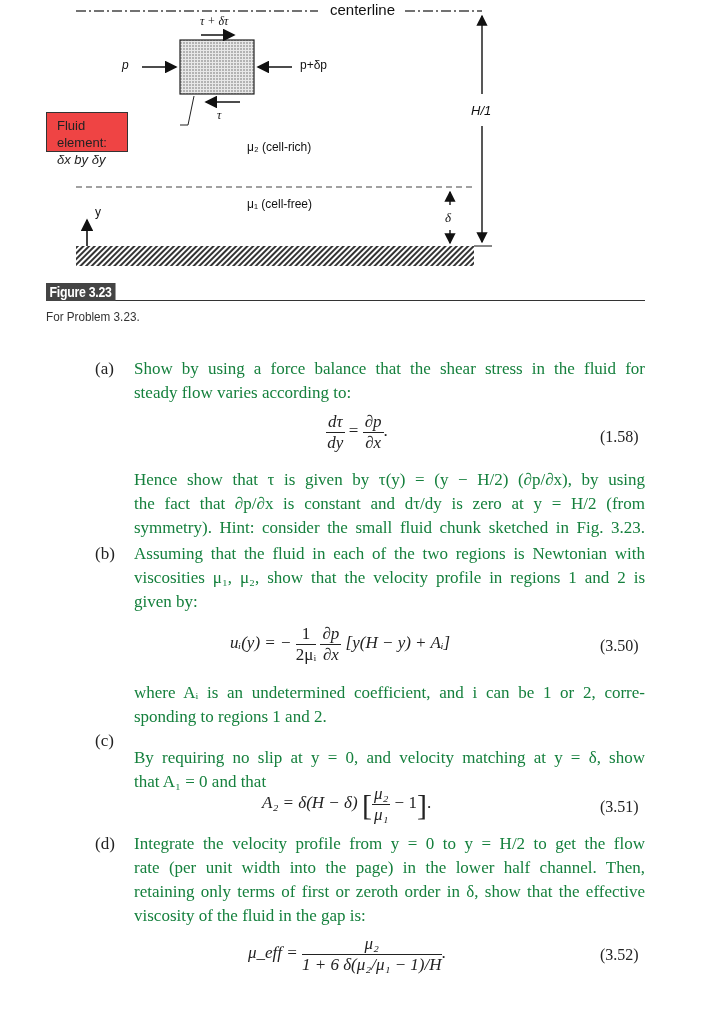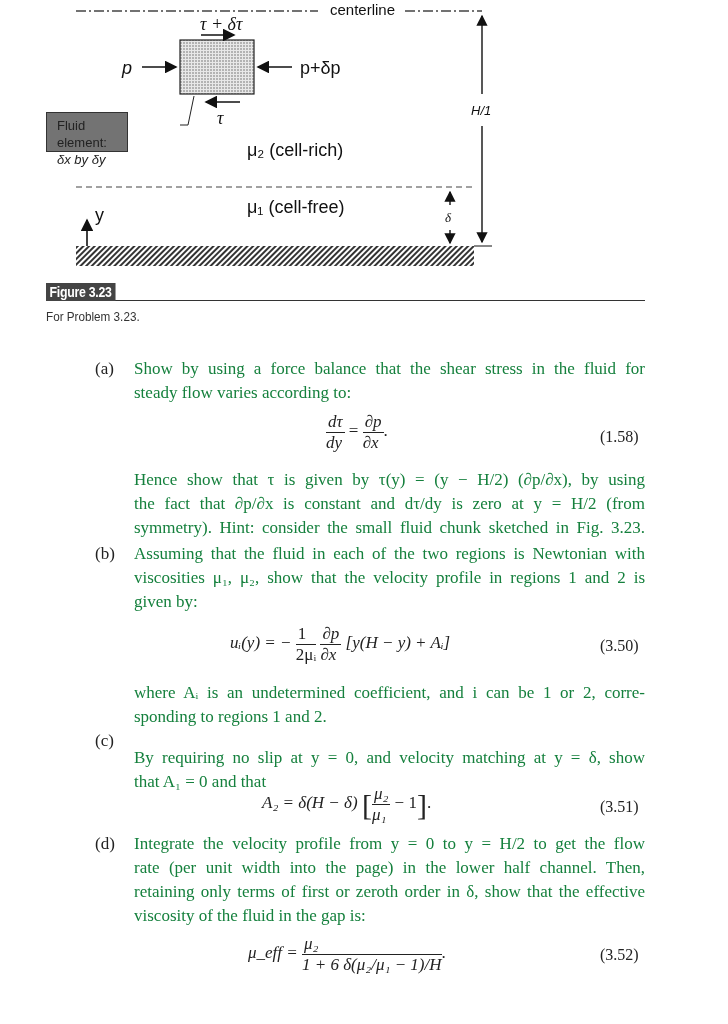--- a/index.html
+++ b/index.html
@@ -1,29 +1,29 @@
 <!DOCTYPE html>
 <html><head>
 <meta charset="utf-8">
 <style>
   html, body { margin:0; padding:0; background:#fff; }
   body { width:728px; height:1024px; position:relative; overflow:hidden; font-family:"Liberation Serif", serif; color:#222; }
   .abs { position:absolute; }
   .it { font-style:italic; }
   #figure { position:absolute; left:0; top:0; width:672px; height:280px; }
-  .fig-lbl { position:absolute; font-family:"Liberation Sans", sans-serif; font-size:18px; color:#111; white-space:nowrap; }
-  .fluid-box { position:absolute; left:46px; top:112px; width:82px; height:40px; border:1px solid #333; background:#737373; font-family:"Liberation Sans", sans-serif; font-size:13px; padding:4px 0 0 10px; box-sizing:border-box; line-height:17px; }
+  .fig-lbl { position:absolute; font-family:"Liberation Sans", sans-serif; font-size:12px; color:#111; white-space:nowrap; }
+  .fluid-box { position:absolute; left:46px; top:112px; width:82px; height:40px; border:1px solid #333; background:#ef4444; font-family:"Liberation Sans", sans-serif; font-size:13px; padding:4px 0 0 10px; box-sizing:border-box; line-height:17px; }
   .fig-tag { position:absolute; left:46px; top:283px; background:#444; color:#fff; font-family:"Liberation Sans", sans-serif; font-weight:bold; font-size:14px; padding:1px 4px; letter-spacing:-0.3px; transform:scaleX(0.88); transform-origin:left; }
   .fig-rule { position:absolute; left:115px; top:300px; width:530px; height:1px; background:#333; }
   .fig-caption { position:absolute; left:46px; top:309px; font-family:"Liberation Sans", sans-serif; font-size:13px; color:#333; transform:scaleX(0.9); transform-origin:left; }
   .para { position:absolute; left:134px; width:511px; font-size:17px; line-height:24px; text-align:justify; color:#15803d; }
   .lbl { position:absolute; left:95px; font-size:17px; line-height:24px; }
   .eqno { position:absolute; left:600px; font-size:16px; }
   .eq { position:absolute; font-size:17px; white-space:nowrap; }
-  .frac { display:inline-block; vertical-align:middle; text-align:left; }
+  .frac { display:inline-block; vertical-align:middle; text-align:center; }
   .frac .num { display:block; border-bottom:1px solid #222; padding:0 2px; line-height:20px; }
   .frac .den { display:block; line-height:20px; }
   .line { display:block; text-align-last:justify; }
   .line.last { text-align-last:left; }
 </style>
 </head>
 <body>
 
 <div id="figure">
   <svg class="abs" style="left:0;top:0" width="728" height="280">

